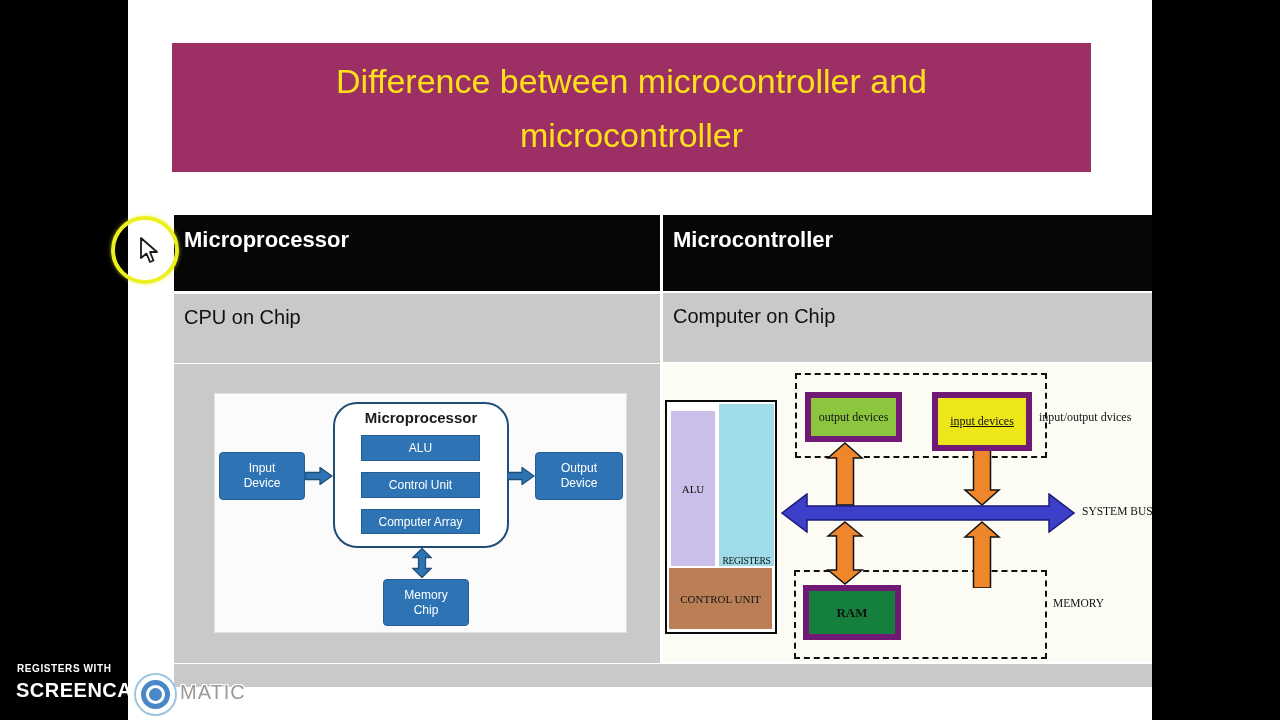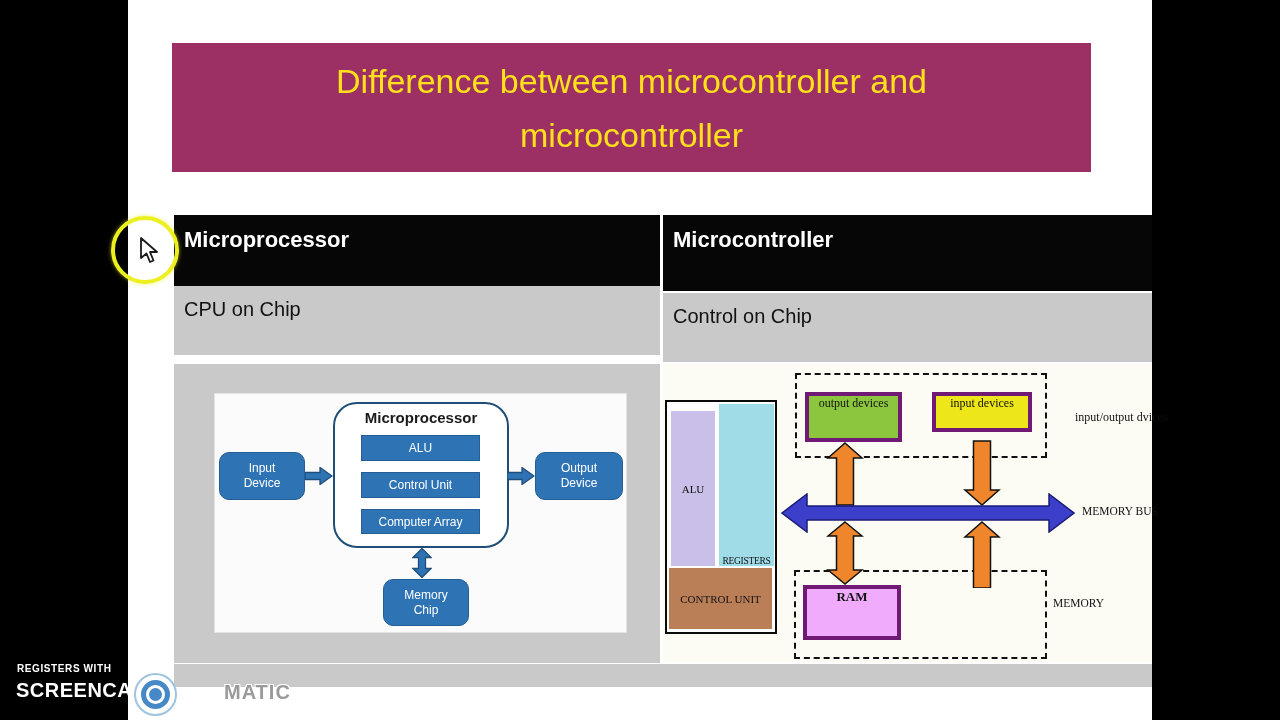--- a/index.html
+++ b/index.html
@@ -13,31 +13,31 @@
   .cell { overflow:hidden; }
   .hdr { background:#060606; color:#ffffff; font-weight:bold; font-size:22px; padding:12px 0 0 10px; }
   .gray { background:#C9C9C9; }
   .row2 { color:#111; font-size:20px; padding:12px 0 0 10px; }
   .mp-card { left:214px; top:393px; width:413px; height:240px; background:#FBFBFB; border:1px solid #E3E3E3; }
   .mp-rect { left:118px; top:8px; width:176px; height:146px; background:#fff;
              border:2.5px solid #1F4E79; border-radius:24px; }
   .mp-title { left:0; top:5px; width:100%; text-align:center; font-weight:bold; font-size:15px; color:#1a1a1a; }
   .bluebox { background:#2E74B5; border:1.5px solid #255E94; color:#fff; font-size:12px;
              display:flex; align-items:center; justify-content:center; text-align:center; }
-  .rounded { border-radius:10px; line-height:15px; }
+  .rounded { border-radius:4px; line-height:15px; }
   .mc-cell { background:#FCFCF5; }
   .serif { font-family:"Liberation Serif", serif; color:#111; }
-  .mc-box { border:4px solid #701a75; display:flex; align-items:flex-start; justify-content:center; text-align:center; }
+  .mc-box { border:6px solid #701a75; display:flex; align-items:center; justify-content:center; text-align:center; }
   .dashed { border:2px dashed #111; }
   .blk-outer { left:2px; top:36px; width:112px; height:234px; border:2.5px solid #0a0a0a; background:#fff; }
   .lbl { white-space:nowrap; }
   .wm-small { left:17px; top:663px; color:#fff; font-weight:bold; font-size:10px; letter-spacing:0.6px; }
   .wm-big { left:16px; top:679px; color:#fff; font-weight:bold; font-size:20px; letter-spacing:0.5px; }
-  .wm-matic { left:180px; top:681px; color:#9a9a9a; font-weight:bold; font-size:20px; letter-spacing:1px;
-              text-shadow:-1px -1px 0 #fff, 1px -1px 0 #fff, -1px 1px 0 #fff, 1px 1px 0 #fff;margin-left:44px; }
+  .wm-matic { left:180px; top:681px; color:#9a9a9a; font-weight:normal; font-size:20px; letter-spacing:1px;
+              text-shadow:-1px -1px 0 #fff, 1px -1px 0 #fff, -1px 1px 0 #fff, 1px 1px 0 #fff; }
   .logo-outer { left:134px; top:673px; width:43px; height:43px; border-radius:50%;
                 background:#fff; border:2px solid #9FC4E0; display:flex; align-items:center; justify-content:center; }
   .logo-ring { width:29px; height:29px; border-radius:50%; border:5px solid #4788C7;
                background:#fff; display:flex; align-items:center; justify-content:center; }
   .logo-dot { width:13px; height:13px; border-radius:50%; background:#4788C7; }
   .ring { left:111px; top:216px; width:68px; height:68px; border-radius:50%;
           border:4px solid #EDF01F; box-shadow:0 0 4px rgba(237,240,31,0.6); }
 </style>
 </head>
 <body>
@@ -51,25 +51,25 @@
     <div>microcontroller</div>
   </div>
 
   <div class="abs cell hdr" style="left:174px; top:215px; width:486px; height:76px;">
     <span>Microprocessor</span>
   </div>
   <div class="abs cell hdr" style="left:663px; top:215px; width:489px; height:76px;">
     <span>Microcontroller</span>
   </div>
 
-  <div class="abs cell gray row2" style="left:174px; top:286px; width:486px; height:69px;">
+  <div class="abs cell gray row2" style="left:174px; top:294px; width:486px; height:69px;">
     <span>CPU on Chip</span>
   </div>
   <div class="abs cell gray row2" style="left:663px; top:293px; width:489px; height:69px;">
-    <span>Control on Chip</span>
+    <span>Computer on Chip</span>
   </div>
 
   <div class="abs cell gray" style="left:174px; top:364px; width:486px; height:299px;"></div>
   <div class="abs cell mc-cell" style="left:663px; top:364px; width:489px; height:298px;"></div>
 
   <div class="abs cell gray" style="left:174px; top:664px; width:978px; height:23px;"></div>
 
   <div class="abs mp-card">
 
     <div class="abs mp-rect">
@@ -129,44 +129,44 @@
       <path d="M19,1 L36,16 L27.5,16 L27.5,67 L10.5,67 L10.5,16 L2,16 Z" fill="#F0862B" stroke="#111" stroke-width="1.5"></path>
     </svg>
 
     <svg class="abs" style="left:118px; top:129px;" width="294" height="40" viewBox="0 0 294 40">
       <path d="M1,20 L26,1 L26,13 L268,13 L268,1 L293,20 L268,39 L268,27 L26,27 L26,39 Z" fill="#3B3FC9" stroke="#1b1b7a" stroke-width="1.5"></path>
     </svg>
 
     <div class="abs mc-box serif" style="left:142px; top:28px; width:97px; height:50px; background:#8CC63E; font-size:12px;">
       <span>output devices</span>
     </div>
-    <div class="abs mc-box serif" style="left:269px; top:28px; width:100px; height:40px; background:#EDE619; font-size:12px;">
+    <div class="abs mc-box serif" style="left:269px; top:28px; width:100px; height:59px; background:#EDE619; font-size:12px;text-decoration:underline;">
       <span>input devices</span>
     </div>
-    <div class="abs mc-box serif" style="left:140px; top:221px; width:98px; height:55px; background:#f0abfc; font-size:13px; font-weight:bold;">
+    <div class="abs mc-box serif" style="left:140px; top:221px; width:98px; height:55px; background:#15803d; font-size:13px; font-weight:bold;">
       <span>RAM</span>
     </div>
 
     <div class="abs blk-outer">
       <div class="abs serif" style="left:4px; top:9px; width:44px; height:155px; background:#C9BFE8;
            display:flex; align-items:center; justify-content:center; font-size:11px;">
         <span>ALU</span>
       </div>
       <div class="abs serif" style="left:52px; top:2px; width:55px; height:162px; background:#9FDCE8;
            display:flex; align-items:flex-end; justify-content:center; font-size:9.5px; letter-spacing:-0.3px;">
         <span>REGISTERS</span>
       </div>
       <div class="abs serif" style="left:2px; top:166px; width:103px; height:61px; background:#BA7F57;
            display:flex; align-items:center; justify-content:center; font-size:11px;">
         <span class="lbl">CONTROL UNIT</span>
       </div>
     </div>
 
-    <div class="abs serif lbl" style="left:412px; top:46px; font-size:12px;">input/output dvices</div>
-    <div class="abs serif lbl" style="left:419px; top:141px; font-size:11.5px;">MEMORY BUS</div>
+    <div class="abs serif lbl" style="left:376px; top:46px; font-size:12px;">input/output dvices</div>
+    <div class="abs serif lbl" style="left:419px; top:141px; font-size:11.5px;">SYSTEM BUS</div>
     <div class="abs serif lbl" style="left:390px; top:233px; font-size:11.5px;">MEMORY</div>
   </div>
 
   <div class="abs wm-small">REGISTERS WITH</div>
   <div class="abs wm-big">SCREENCAST</div>
   <div class="abs logo-outer">
     <div class="logo-ring">
       <div class="logo-dot"></div>
     </div>
   </div>

